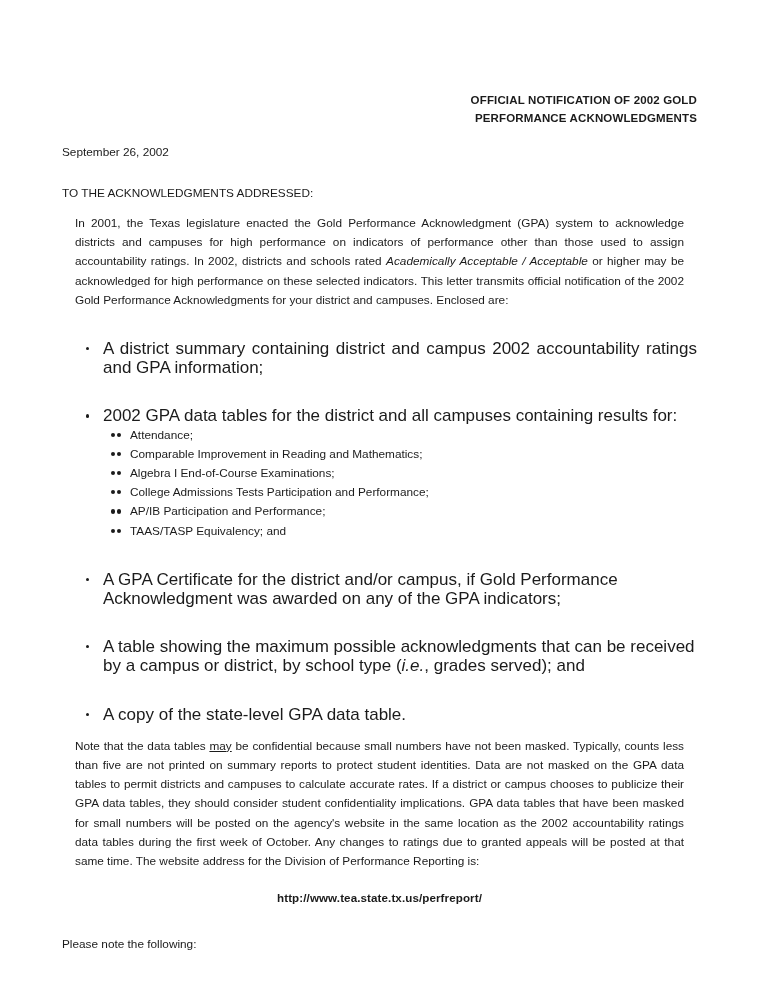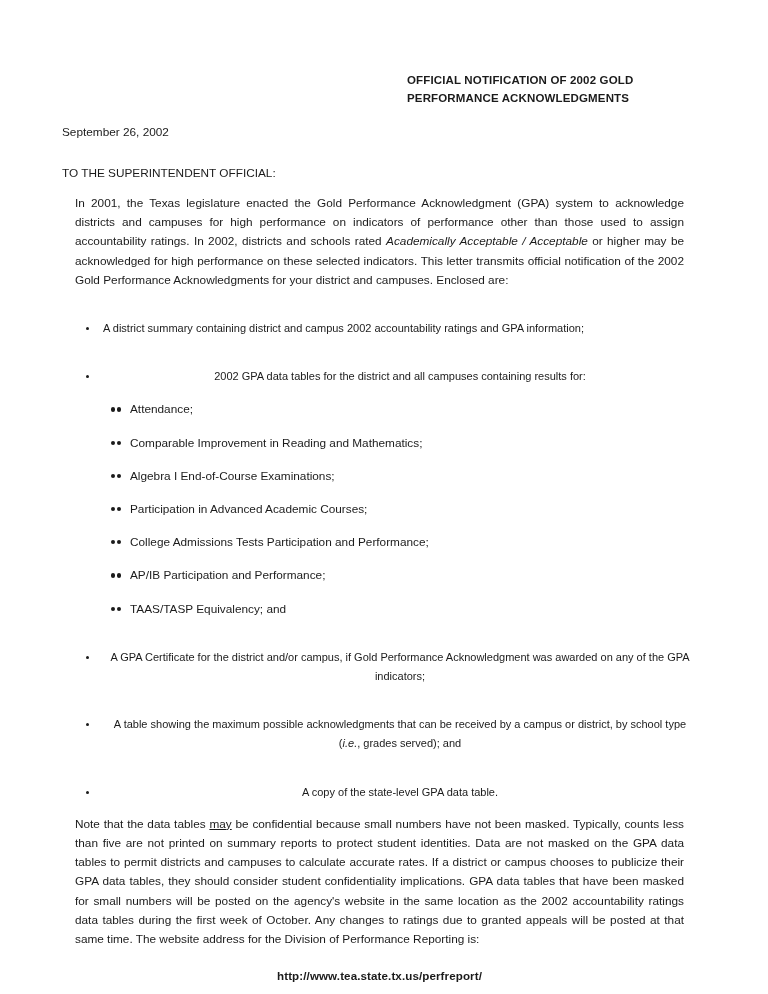--- a/index.html
+++ b/index.html
@@ -26,23 +26,23 @@
 
   
   .content {
     position: absolute;
     left: 62px;
     top: 0;
     width: 635px;
   }
 
   .header-block {
-    margin-top: 72px;
+    margin-top: 92px;
     width: 635px;
-    text-align: left;
+    text-align: right;
     padding-left: 345px;
     box-sizing: border-box;
   }
   .header-line {
     font-size: 11.5px;
     font-weight: bold;
     line-height: 17.5px;
     letter-spacing: 0.15px;
   }
 
@@ -85,44 +85,43 @@
   
   ul.lvl1 {
     list-style: none;
     margin: 0;
     padding: 0;
   }
   ul.lvl1 > li {
     position: relative;
     padding-left: 41px;
     margin-top: 29px;
-    font-size: 11px;
+    font-size: 17px;
     line-height: 19.2px;
     text-align: justify;
   }
-  ul.lvl1 > li.nojust { text-align: center; }
+  ul.lvl1 > li.nojust { text-align: left; }
   ul.lvl1 > li > .bullet-dot {
     position: absolute;
     left: 24px;
     top: 8px;
     width: 3.2px;
     height: 3.2px;
     background: #1b1b1b;
     border-radius: 50%;
   }
 
   ul.lvl2 {
     list-style: none;
     margin: 0;
     padding: 0;
   }
   ul.lvl2 > li {
     position: relative;
     padding-left: 68px;
-    margin-top: 14px;
     font-size: 11.8px;
     line-height: 19.2px;
     text-align: left;
   }
   ul.lvl2 > li > .bullet-dbl {
     position: absolute;
     left: 49px;
     top: 7px;
     width: 11px;
     height: 5px;
@@ -150,21 +149,21 @@
 <div class="page">
   <div class="content">
 
     <div class="header-block">
       <div class="header-line">OFFICIAL NOTIFICATION OF 2002 GOLD</div>
       <div class="header-line">PERFORMANCE ACKNOWLEDGMENTS</div>
     </div>
 
     <div class="date-line">September 26, 2002</div>
 
-    <div class="salutation">TO THE SUPERINTENDENT OFFICIAL:</div>
+    <div class="salutation">TO THE ACKNOWLEDGMENTS ADDRESSED:</div>
 
     <p class="body-para para-intro"><span>In 2001, the Texas legislature enacted the Gold Performance Acknowledgment (GPA) system to acknowledge districts and campuses for high performance on indicators of performance other than those used to assign accountability ratings.  In 2002, districts and schools rated </span><em class="it">Academically Acceptable / Acceptable</em><span> or higher may be acknowledged for high performance on these selected indicators.  This letter transmits official notification of the 2002 Gold Performance Acknowledgments for your district and campuses.  Enclosed are:</span></p>
 
     <ul class="lvl1">
 
       <li>
         <span class="bullet-dot"></span>
         <span>A district summary containing district and campus 2002 accountability ratings and GPA information;</span>
       </li>
 
@@ -195,27 +194,20 @@
               <i class="d1"></i>
               <i class="d2"></i>
             </span>
           <span>Algebra I End-of-Course Examinations;</span>
         </li>
         <li>
           <span class="bullet-dbl">
               <i class="d1"></i>
               <i class="d2"></i>
             </span>
-          <span>Participation in Advanced Academic Courses;</span>
-        </li>
-        <li>
-          <span class="bullet-dbl">
-              <i class="d1"></i>
-              <i class="d2"></i>
-            </span>
           <span>College Admissions Tests Participation and Performance;</span>
         </li>
         <li>
           <span class="bullet-dbl">
               <i class="d1"></i>
               <i class="d2"></i>
             </span>
           <span>AP/IB Participation and Performance;</span>
         </li>
         <li>

